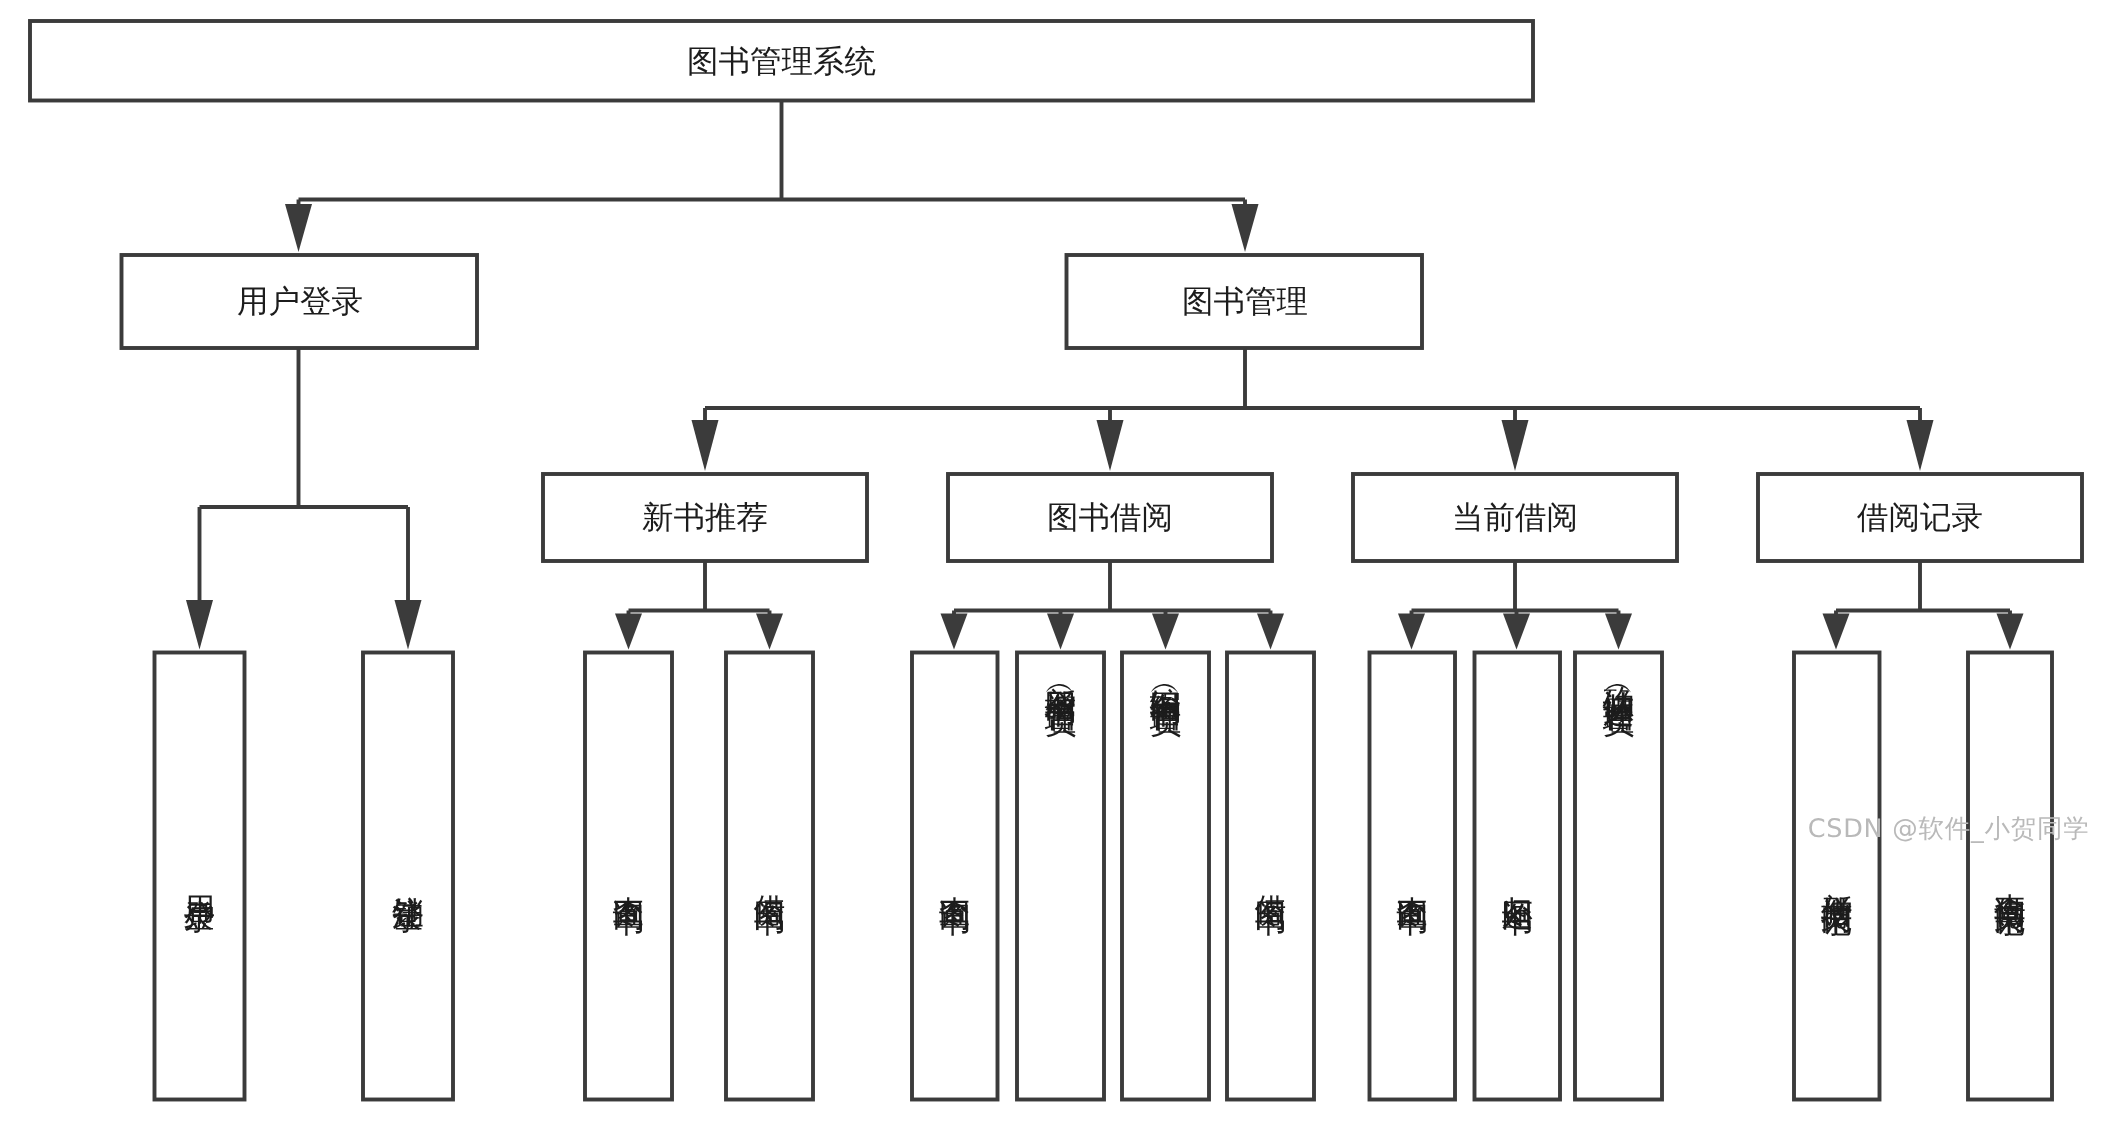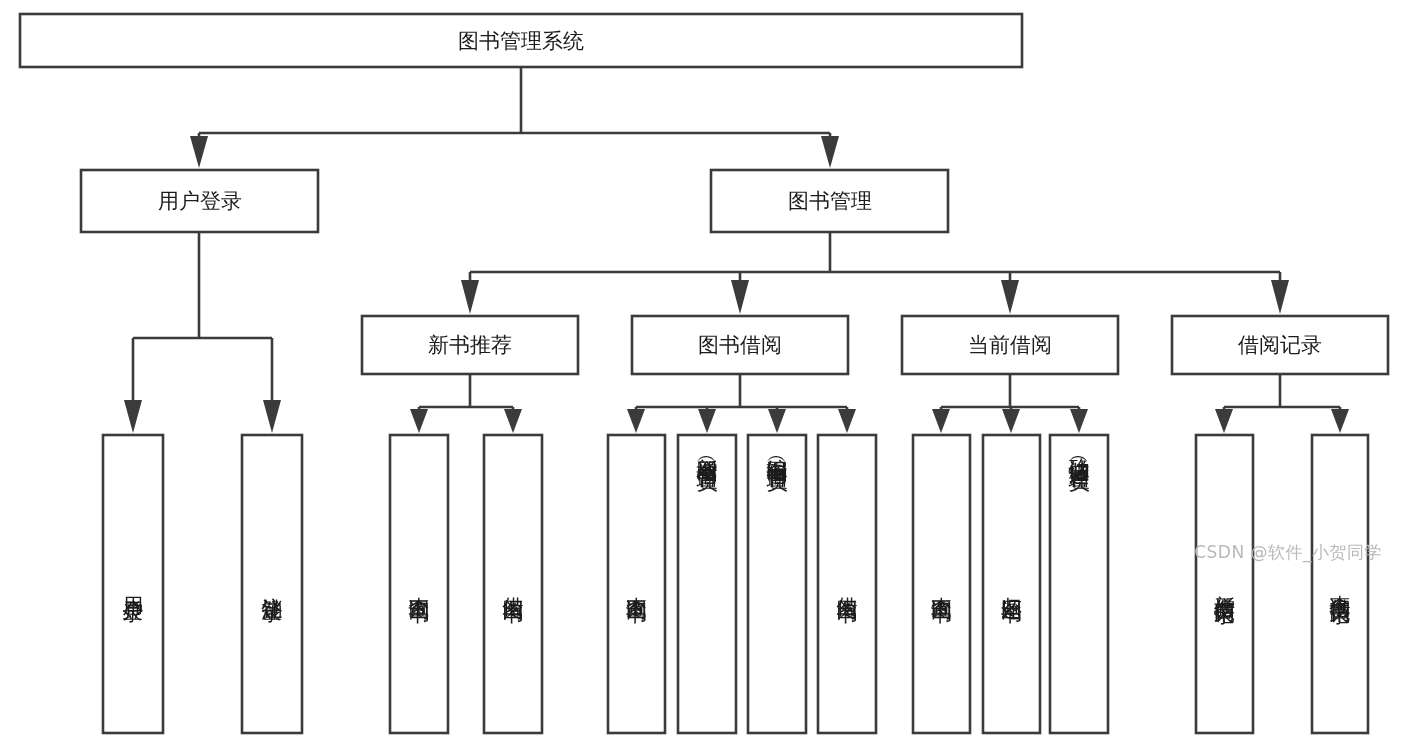--- a/index.html
+++ b/index.html
@@ -55,21 +55,21 @@
     font-family: "DejaVu Sans", "Liberation Sans", sans-serif;
     font-size: 21px;
     line-height: 1.15;
     color: #1c1c1c;
     letter-spacing: 2px;
     white-space: nowrap;
     pointer-events: none;
   }
   .watermark {
     position: absolute;
-    right: 23px;
+    right: 12px;
     bottom: 6px;
     font-family: "DejaVu Sans", "Liberation Sans", sans-serif;
     font-size: 17px;
     color: #b9b9b9;
     white-space: nowrap;
     letter-spacing: 0.5px;
   }
 </style>
 </head>
 <body>

